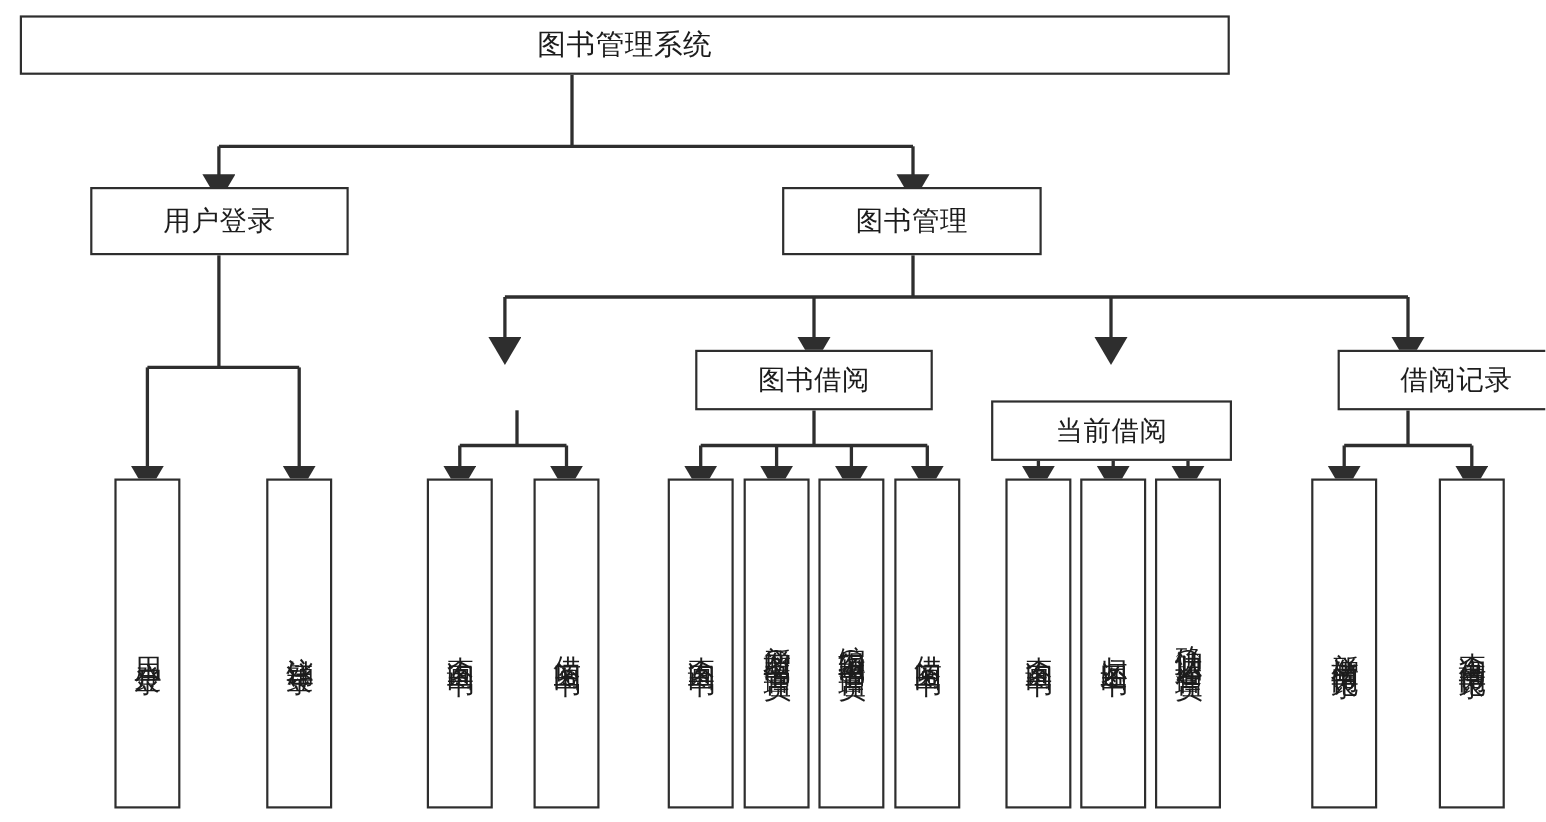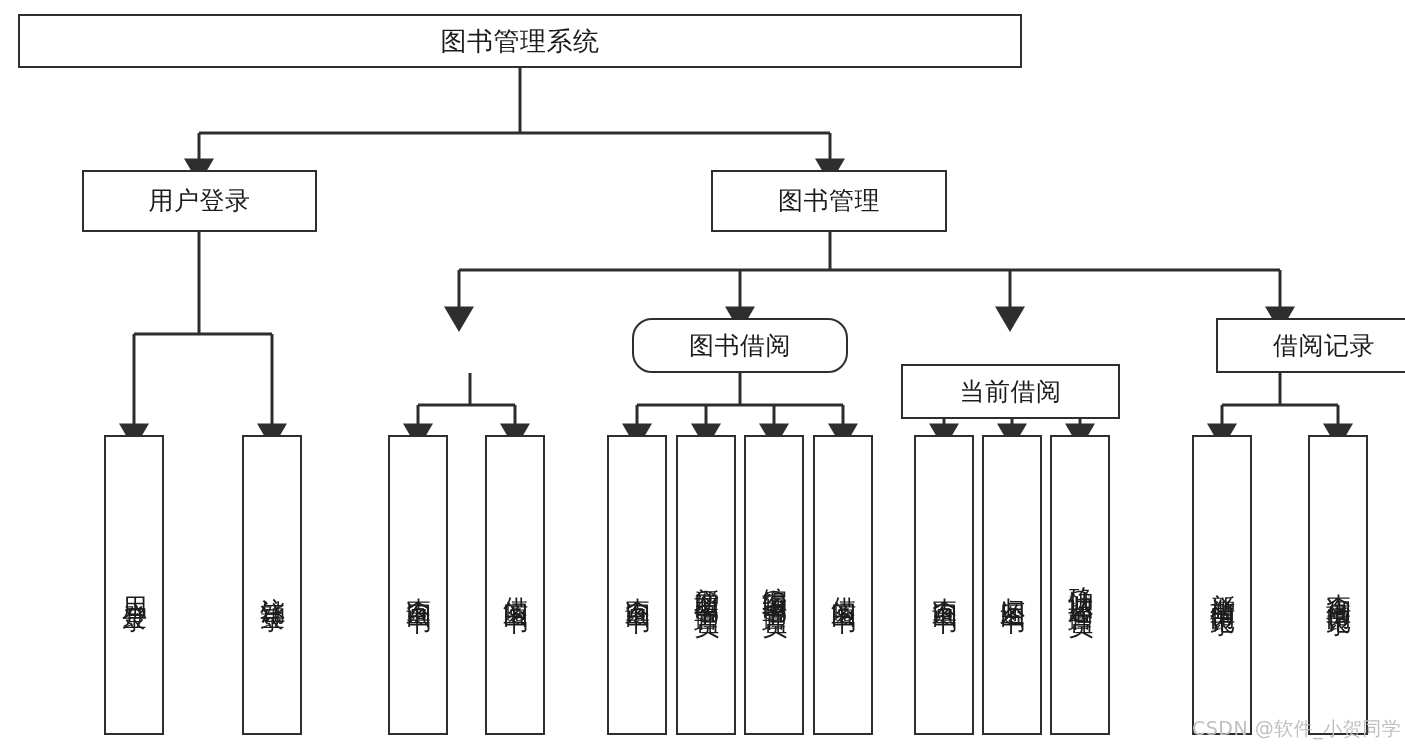--- a/index.html
+++ b/index.html
@@ -119,32 +119,32 @@
       <path d="M1012,405 L1012,427" marker-end="url(#ah)"></path>
       <path d="M1080,405 L1080,427" marker-end="url(#ah)"></path>
 
       <path d="M1280,373 L1280,405"></path>
       <path d="M1222,405 L1338,405"></path>
       <path d="M1222,405 L1222,427" marker-end="url(#ah)"></path>
       <path d="M1338,405 L1338,427" marker-end="url(#ah)"></path>
     </g>
   </svg>
 
-  <div class="node h root" style="left:18px; top:14px; width:1004px; height:54px;">
+  <div class="node h root" style="left:18px; top:14px; width:1100px; height:54px;">
     <span class="label">图书管理系统</span>
   </div>
 
   <div class="node h" style="left:82px; top:170px; width:235px; height:62px;">
     <span class="label">用户登录</span>
   </div>
   <div class="node h" style="left:711px; top:170px; width:236px; height:62px;">
     <span class="label">图书管理</span>
   </div>
 
-  <div class="node h" style="left:632px; top:318px; width:216px; height:55px;border-radius:20px;">
+  <div class="node h" style="left:632px; top:318px; width:216px; height:55px;">
     <span class="label">图书借阅</span>
   </div>
   <div class="node h" style="left:901px; top:318px; width:219px; height:55px;margin-top:46px;">
     <span class="label">当前借阅</span>
   </div>
   <div class="node h" style="left:1172px; top:318px; width:216px; height:55px;margin-left:44px;">
     <span class="label">借阅记录</span>
   </div>
 
   <div class="node v" style="left:104px; top:435px; width:60px; height:300px;">
@@ -184,15 +184,14 @@
     <span class="label">确认归还（管理员）</span>
   </div>
 
   <div class="node v" style="left:1192px; top:435px; width:60px; height:300px;">
     <span class="label">新增借阅记录</span>
   </div>
   <div class="node v" style="left:1308px; top:435px; width:60px; height:300px;">
     <span class="label">查询借阅记录</span>
   </div>
 
-  <div class="watermark" style="left:1192px; top:716px;">CSDN @软件_小贺同学</div>
 
 </div>
 
 </body></html>

